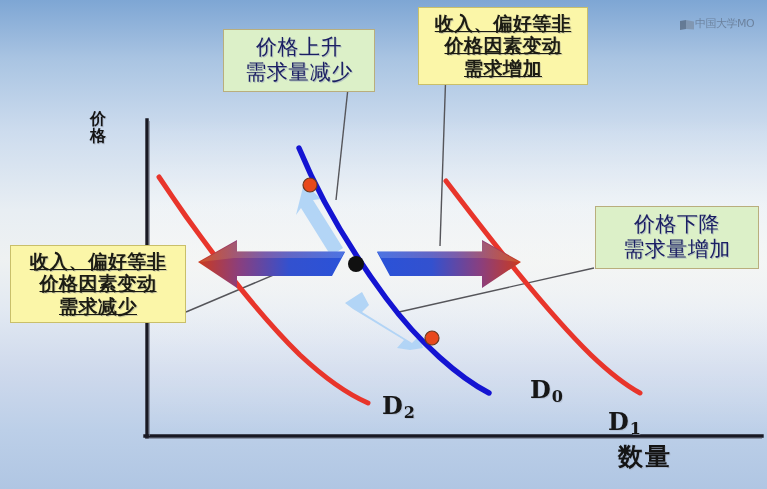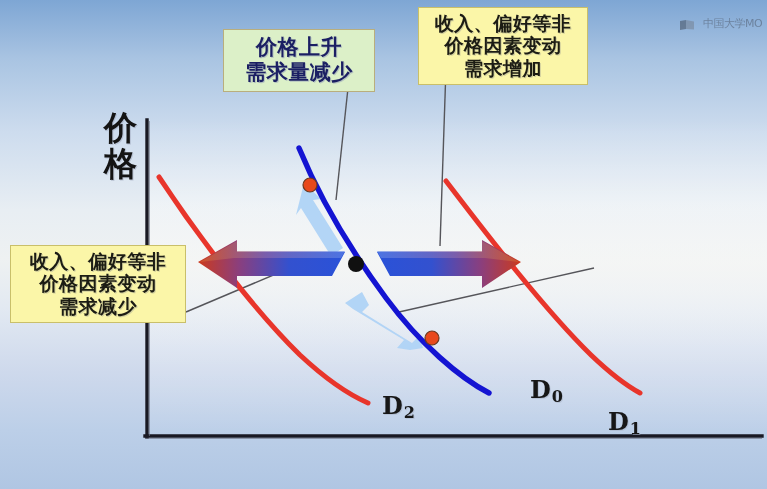--- a/index.html
+++ b/index.html
@@ -53,53 +53,54 @@
     box-sizing: border-box;
     text-align: center;
     line-height: 1.18;
     white-space: pre-line;
     letter-spacing: 0.5px;
   }
   .callout.green {
     background: #dcf0c8;
     border: 1px solid #b9ae7d;
     color: #1b1f63;
-    font-weight: bold;
+    font-weight: normal;
     font-size: 21px;
     text-shadow: 1px 1px 0 rgba(150,160,185,0.55);
     padding: 5px 10px 6px 10px;
   }
   .callout.yellow {
     background: #fbf6a8;
     border: 1px solid #c9bf6a;
     color: #1c1c14;
     font-weight: bold;
     font-size: 19px;
     text-shadow: 1px 1px 0 rgba(170,170,150,0.5);
     padding: 4px 8px 5px 8px;
+    text-decoration: underline;
   }
   #callout-price-up     { left: 223px; top: 29px;  width: 152px; }
   #callout-nonprice-inc { left: 418px; top: 7px;   width: 170px; }
   #callout-nonprice-dec { left: 10px;  top: 245px; width: 176px; }
   #callout-price-down   { left: 595px; top: 206px; width: 164px; }
 
   
   .axis-label {
     position: absolute;
     color: #141414;
     font-weight: bold;
     text-shadow: 1px 1px 0 rgba(160,170,190,0.55);
   }
   #label-price {
-    left: 104px;
+    left: 90px;
     top: 110px;
-    font-size: 33px;
+    font-size: 16px;
     width: 30px;
     line-height: 1.08;
-    text-align: center;
+    text-align: left;
   }
   #label-quantity {
     left: 618px;
     top: 440px;
     font-size: 25px;
     letter-spacing: 2px;
   }
 
   
   .curve-label {
@@ -121,21 +122,21 @@
   #label-d1 { left: 608px; top: 359px; margin-top: 48px; }
   #label-d2 { left: 382px; top: 391px; }
 
   
   #watermark {
     position: absolute;
     left: 679px;
     top: 16px;
     display: flex;
     align-items: flex-end;
-    gap: 8px;
+    gap: 0;
     opacity: 0.5;
   }
   #watermark .wm-text {
     font-size: 11px;
     color: #4a5464;
     white-space: nowrap;
     letter-spacing: -0.5px;
   }
 </style>
 </head>
@@ -221,22 +222,25 @@
 需求量减少</div>
 
   <div class="callout yellow" id="callout-nonprice-inc">收入、偏好等非
 价格因素变动
 需求增加</div>
 
   <div class="callout yellow" id="callout-nonprice-dec">收入、偏好等非
 价格因素变动
 需求减少</div>
 
+  <div class="callout green" id="callout-price-down">价格下降
+需求量增加</div>
 
   <div class="axis-label" id="label-price">价格</div>
+  <div class="axis-label" id="label-quantity">数量</div>
 
   <div class="curve-label" id="label-d0">
     <span>D</span><sub>0</sub>
   </div>
   <div class="curve-label" id="label-d1">
     <span>D</span><sub>1</sub>
   </div>
   <div class="curve-label" id="label-d2">
     <span>D</span><sub>2</sub>
   </div>

